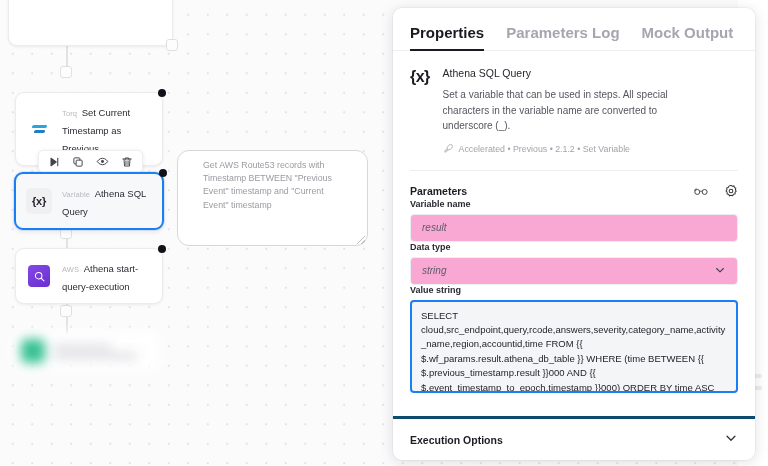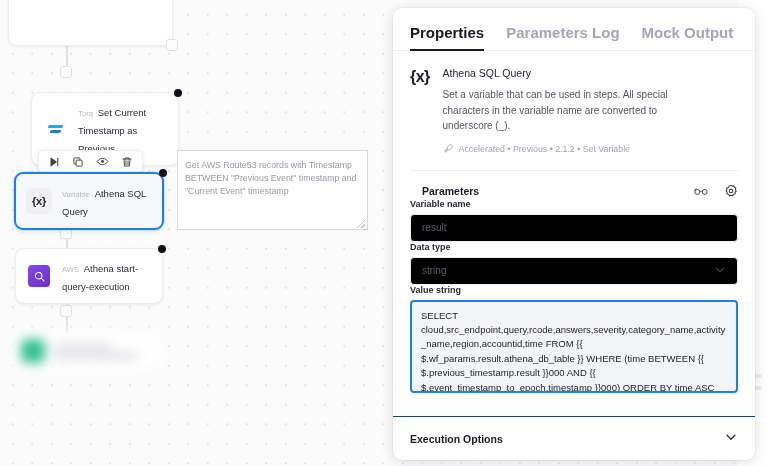--- a/index.html
+++ b/index.html
@@ -49,21 +49,21 @@
   .node .ntitle {
     font-size: 9.5px; color: #2c2c35; line-height: 1.32; margin-top: 1px;
   }
   .node .port {
     position: absolute; right: -4px; top: -4px;
     width: 8px; height: 8px; border-radius: 50%; background: #111118;
   }
 
   .node.partial { top: -62px; left: 8px; width: 165px; height: 108px; }
 
-  .node-ts { top: 92px; left: 31px; width: 148px; }
+  .node-ts { top: 92px; left: 15px; width: 148px; }
   .node-var {
     top: 172px; left: 14px; width: 150px;
     border: 2px solid #1a7ff2; background:#f7f8fa;
     box-shadow: 0 0 0 1px rgba(26,127,242,.12), 0 2px 5px rgba(20,20,40,.09);
   }
   .node-var .port { background:#111118; right:-5px; top:-5px; }
   .node-var .icon-box { background: #f0f0f3; }
   .node-aws { top: 248px; left: 15px; width: 148px; }
 
   .varglyph { font-size: 11px; color:#23232c; font-weight: 700; letter-spacing:-.3px; }
@@ -87,23 +87,23 @@
     border: 1px solid #efeff2;
     box-shadow: 0 1px 4px rgba(20,20,40,.10);
     display: flex; align-items: center; justify-content: space-around;
     padding: 0 3px;
   }
   .node-toolbar .tb { width:16px; height:16px; display:flex; align-items:center; justify-content:center; cursor:pointer; }
 
   
   .note {
     position: absolute; top: 150px; left: 177px;
-    width: 191px; height: 80px;
-    background: #fff; border: 1px solid #d8d8dc; border-radius: 0;
-    padding: 8px 7px;
+    width: 191px; height: 96px;
+    background: #fff; border: 1px solid #d8d8dc; border-radius: 12px;
+    padding: 8px 25px;
     font-size: 8.8px; line-height: 1.5; color: #9a9aa2;
   }
   .note .grip {
     position:absolute; right:2px; bottom:1px; width:8px; height:8px;
     background:
       linear-gradient(135deg, transparent 45%, #bfbfc6 45%, #bfbfc6 55%, transparent 55%),
       linear-gradient(135deg, transparent 72%, #bfbfc6 72%, #bfbfc6 82%, transparent 82%);
   }
 
   
@@ -164,45 +164,45 @@
   .head-meta {
     font-size: 8.8px; color:#a2a2ac; margin-top:9px;
     display:flex; align-items:center; gap:5px;
   }
   .divider { height:1px; background:#eeeef1; margin: 14px 17px 0 17px; }
 
   .params-head {
     display:flex; align-items:center;
     padding: 13px 17px 0 17px;
   }
-  .params-title { font-size: 10.5px; font-weight: 700; color:#1c1c24;margin-left:12px; }
+  .params-title { font-size: 10.5px; font-weight: 700; color:#1c1c24; }
   .params-actions { margin-left:auto; display:flex; align-items:center; gap:14px; }
   .params-actions .pa { width:15px; height:15px; display:flex; align-items:center; justify-content:center; cursor:pointer; }
 
   .field { padding: 0 17px; margin-top: 0; }
   .flabel { font-size: 9px; font-weight:700; color:#2a2a33; margin-bottom:5px; }
   .finput {
-    height: 28px; background:#000000; border:1px solid #eceef1; border-radius:4px;
+    height: 28px; background:#f9a8d4; border:1px solid #eceef1; border-radius:4px;
     display:flex; align-items:center; padding: 0 11px;
-    font-size: 10px; color:#5d5d68;
+    font-size: 10px; color:#5d5d68;font-style:italic;
   }
   .fselect { position:relative;gap:48px; }
   .fselect .chev { margin-left:auto; }
 
   .ftextarea {
     background:#f4f5f7; border:2px solid #1a7ff2; border-radius:4px;
     padding: 7px 9px 15px 9px;
     font-size: 9.5px; line-height:1.52; color:#23232b;
     height: 93px; overflow:hidden; word-break: break-word;
     white-space: pre-wrap;
   }
 
   .exec {
     position:absolute; left:0; right:0; bottom:0;
-    border-top: 1px solid #0c4a6e;
+    border-top: 3px solid #0c4a6e;
     height: 44px;
     display:flex; align-items:center;
     padding: 0 17px;
   }
   .exec .etitle { font-size:10.5px; font-weight:700; color:#1c1c24; }
   .exec .echev { margin-left:auto; }
 </style>
 </head>
 <body>
 

